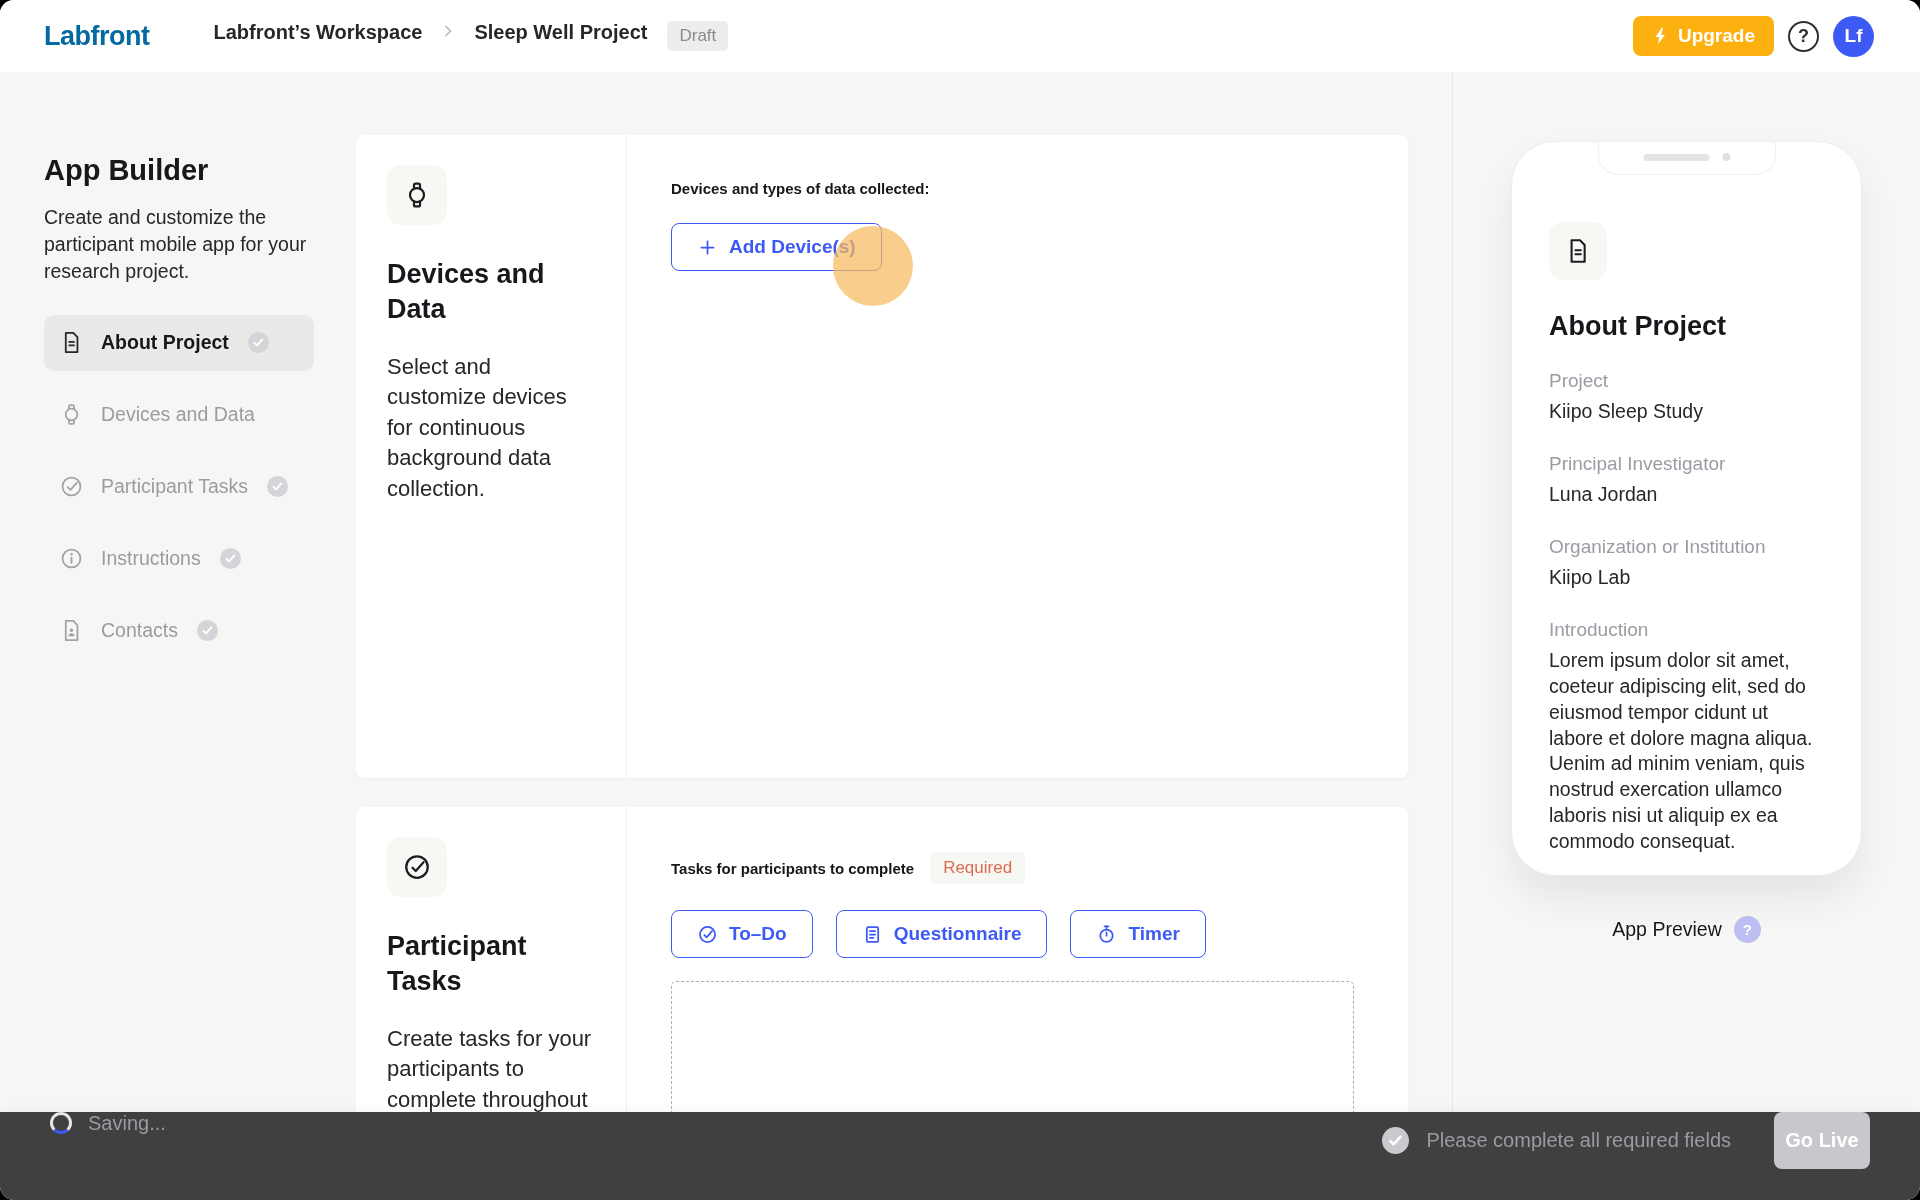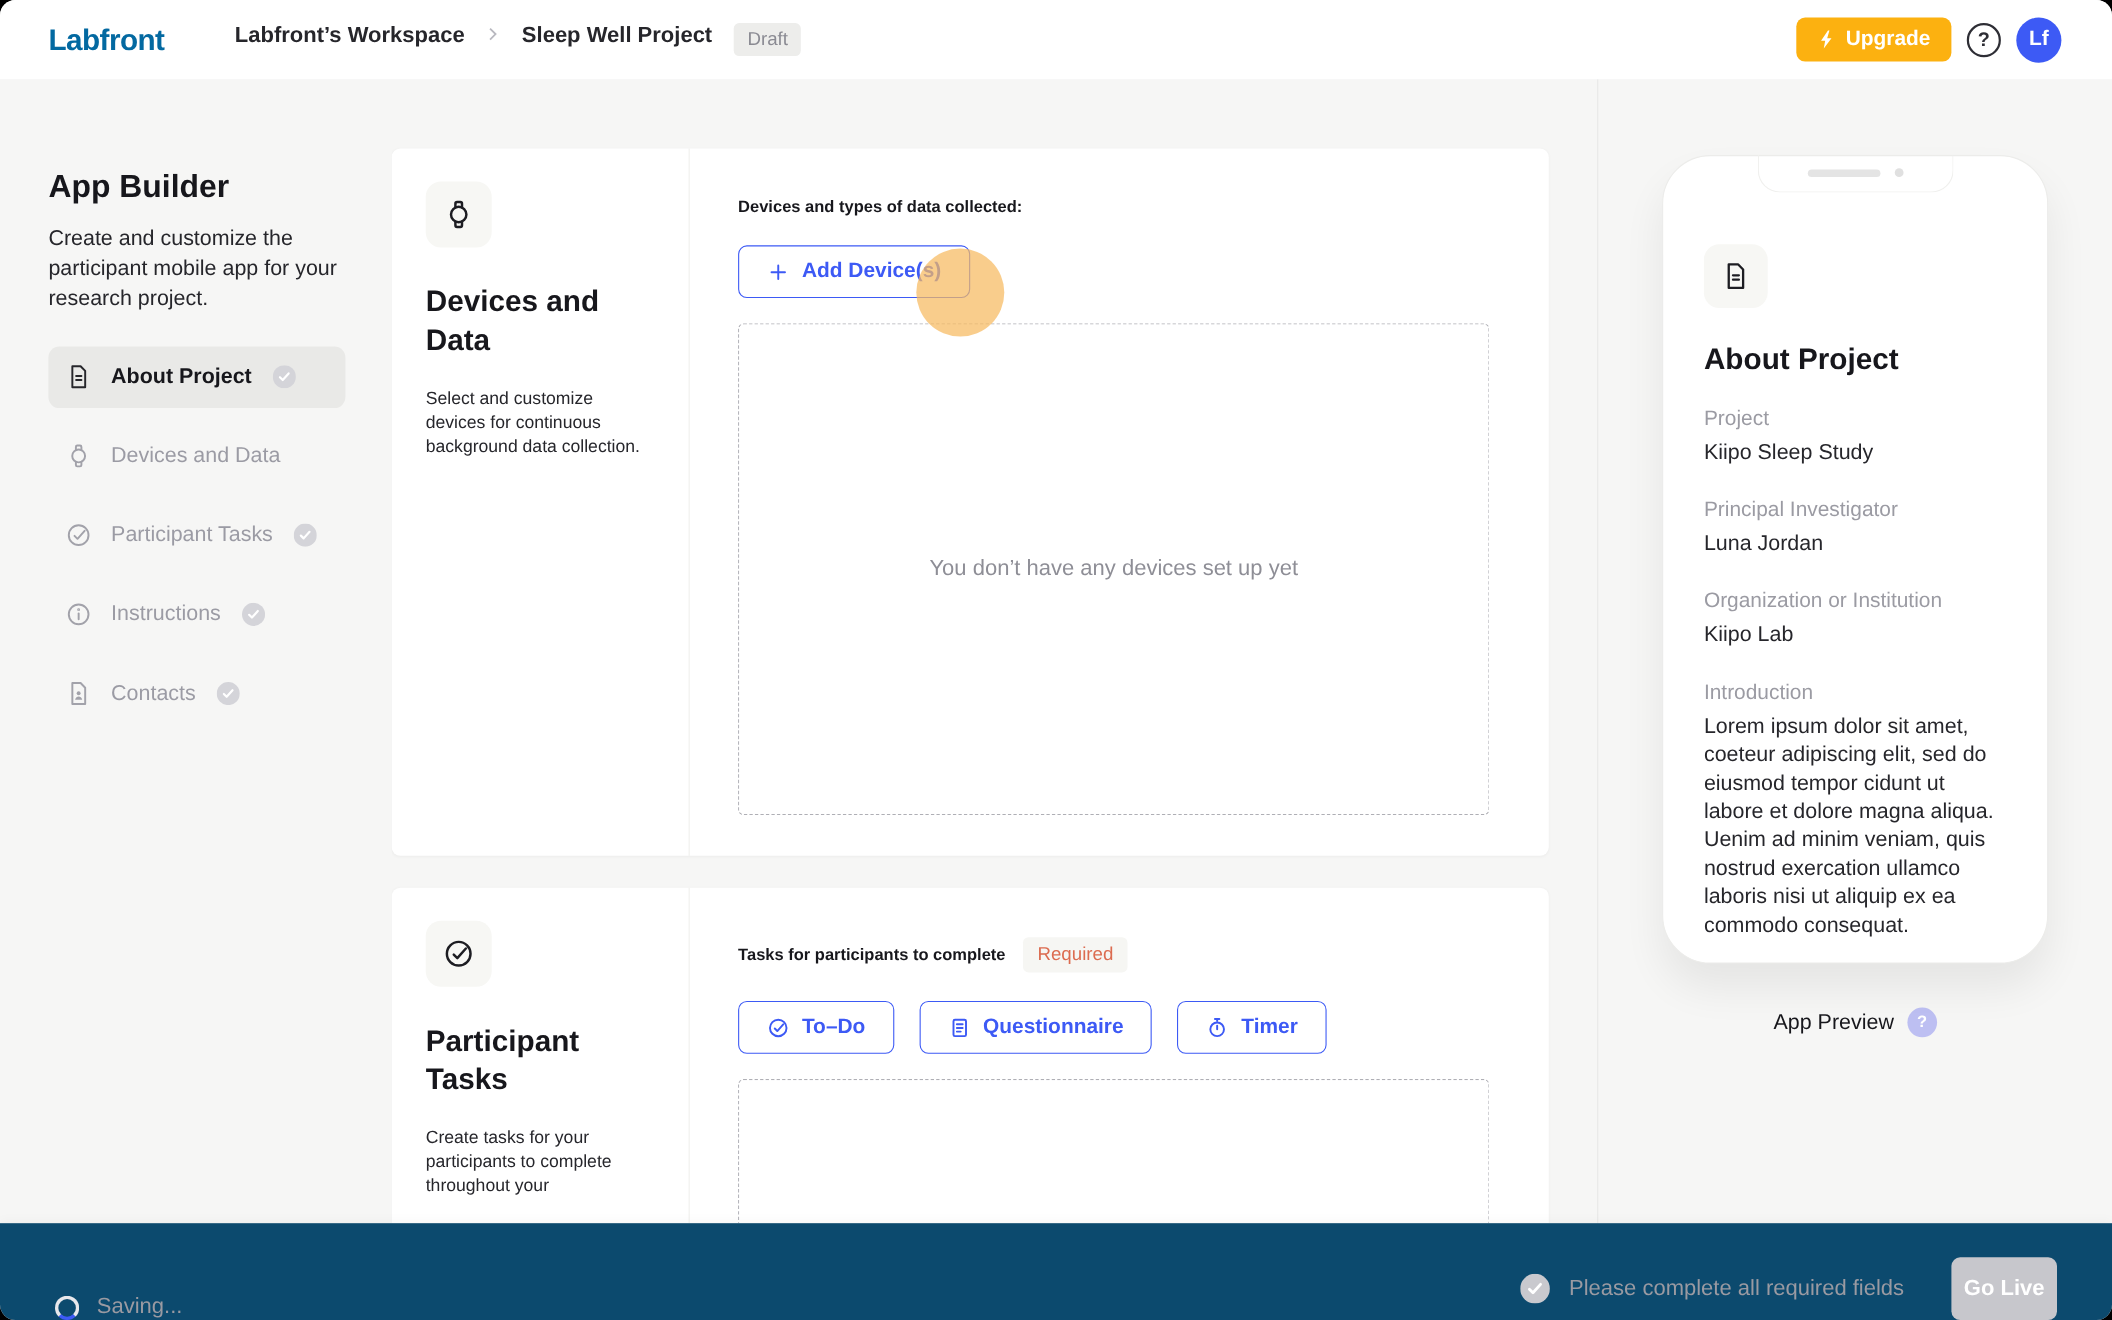--- a/index.html
+++ b/index.html
@@ -41,21 +41,21 @@
 
   
   .content { flex:1 1 auto; padding:63px 44px 0 0; overflow:hidden; }
   .card { background:#fff; border-radius:8px; box-shadow:0 1px 3px rgba(0,0,0,0.04); display:flex; }
   .card.devices { height:643px; margin-bottom:29px; }
   .card.tasks { height:430px; }
   .card-left { width:271px; flex:0 0 auto; border-right:1px solid #EFEFED; padding:30px 36px 20px 31px; }
   .card-icon-sq { width:60px; height:60px; border-radius:14px; background:#F7F7F4; display:flex; align-items:center; justify-content:center; }
   .card-icon { width:30px; height:30px; stroke:#1D1D22; stroke-width:1.8; fill:none; stroke-linecap:round; stroke-linejoin:round; }
   .card-title { margin-top:32px; font-size:27px; font-weight:700; color:#17171C; line-height:1.28; }
-  .card-desc { margin-top:26px; font-size:16px; line-height:1.38; color:#26262B; width:205px; }
+  .card-desc { margin-top:26px; font-size:22px; line-height:1.38; color:#26262B; width:205px; }
   .card-right { flex:1 1 auto; padding:45px 54px 30px 44px; }
   .section-heading-row { display:flex; align-items:center; gap:16px; }
   .section-heading { font-size:15px; font-weight:600; color:#17171C; }
   .required-badge { background:#F6F6F3; color:#DC6C50; font-size:17px; padding:6px 13px; border-radius:5px; }
   .outline-btn { position:relative; display:inline-flex; align-items:center; gap:11px; height:48px; padding:0 25px;
                  background:#fff; border:1.6px solid #3D5AF5; border-radius:8px; color:#3D5AF5; font-size:19px;
                  font-weight:700; cursor:pointer; font-family:"Liberation Sans", sans-serif; }
   .btn-ic { width:21px; height:21px; stroke:#3D5AF5; stroke-width:2; fill:none; stroke-linecap:round; stroke-linejoin:round; }
   .add-device { margin-top:26px; }
   .click-highlight { position:absolute; left:161px; top:2px; width:80px; height:80px; border-radius:50%;
@@ -80,21 +80,21 @@
   .phone-icon { width:28px; height:28px; stroke:#1D1D22; stroke-width:1.8; fill:none; stroke-linecap:round; stroke-linejoin:round; }
   .phone-title { margin-top:31px; font-size:27px; font-weight:700; color:#17171C; }
   .field-label { margin-top:28px; font-size:19px; color:#9B9BA3; }
   .field-value { margin-top:7px; font-size:19.5px; color:#26262B; line-height:1.33; }
   .preview-caption { margin-top:40px; display:flex; align-items:center; justify-content:center; gap:12px; }
   .caption-text { font-size:19.5px; color:#17171C; }
   .caption-help { width:27px; height:27px; border-radius:50%; background:#BDBFF2; color:#fff; font-size:15px;
                   font-weight:700; display:flex; align-items:center; justify-content:center; cursor:pointer; }
 
   
-  footer { height:88px; background:#0c4a6e; flex:0 0 auto; display:flex; align-items:flex-end; padding:0 50px;
+  footer { height:88px; background:#404040; flex:0 0 auto; display:flex; align-items:flex-start; padding:0 50px;
            box-shadow:0 -3px 10px rgba(0,0,0,0.03); position:relative; z-index:3; }
   .spinner { width:22px; height:22px; border-radius:50%; border:3px solid #E8E8EC; border-bottom-color:#3D5AF5;
              animation:spin 1.1s linear infinite; }
   @keyframes spin { to { transform:rotate(360deg); } }
   .saving-text { margin-left:16px; font-size:20px; color:#9A9AA2; }
   .footer-right { margin-left:auto; display:flex; align-items:center; gap:17px; }
   .footer-check { width:27px; height:27px; }
   .validation-text { font-size:20px; color:#9A9AA2; }
   .go-live { width:96px; height:57px; margin-left:26px; background:#C7C7CC; border:none; border-radius:8px;
              color:#fff; font-size:20px; font-weight:700; cursor:not-allowed; font-family:"Liberation Sans", sans-serif; }
@@ -213,23 +213,20 @@
         </div>
         <div class="card-right">
           <div class="section-heading">Devices and types of data collected:</div>
           <button class="outline-btn add-device">
             <svg class="btn-ic" viewBox="0 0 24 24">
                 <path d="M12 5v14M5 12h14"></path>
               </svg>
             <span>Add Device(s)</span>
             <span class="click-highlight"></span>
           </button>
-          <div class="dashed-box devices-empty">
-            <span class="empty-text">You don’t have any devices set up yet</span>
-          </div>
         </div>
       </section>
 
       <section class="card tasks">
         <div class="card-left">
           <div class="card-icon-sq">
             <svg class="card-icon" viewBox="0 0 24 24">
               <circle cx="12" cy="12" r="8.6"></circle>
                 <path d="M8.4 12.6l2.6 2.6 6.2-7"></path>
               </svg>

